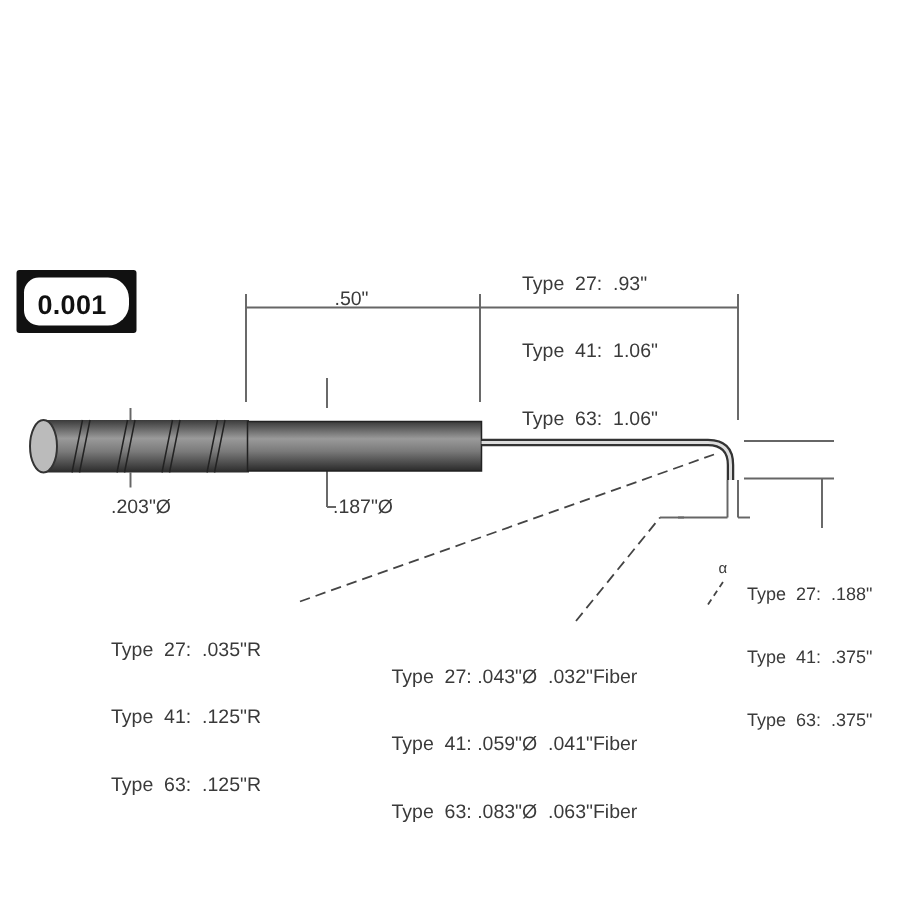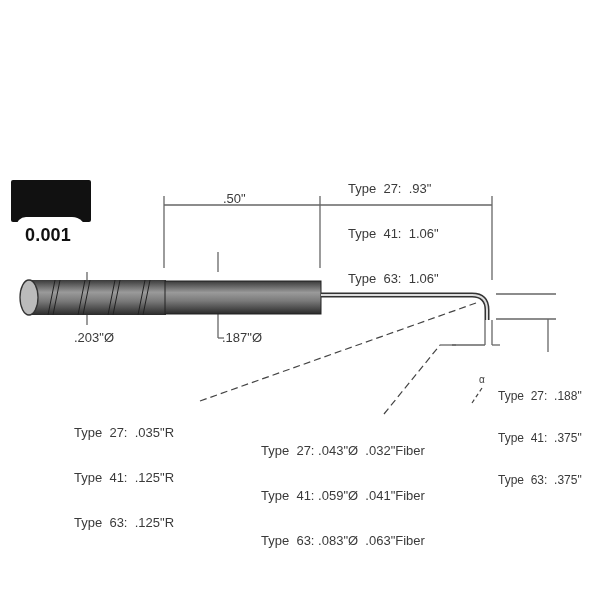--- a/index.html
+++ b/index.html
@@ -1,21 +1,21 @@
 <!DOCTYPE html>
 <html><head>
 <meta charset="utf-8">
 <style>
   html,body{margin:0;padding:0;background:#fff;}
   body{width:600px;height:600px;position:relative;overflow:hidden;font-family:"Liberation Sans",sans-serif;color:#333;}
   svg{position:absolute;left:0;top:0;}
   .lbl{position:absolute;font-size:13px;line-height:15px;color:#3a3a3a;white-space:pre;}
   .row{display:block;}
   .badge{position:absolute;left:11px;top:180px;width:80px;height:42px;background:#111;border-radius:2px;}
-  .badge-inner{position:absolute;left:5px;top:5px;width:70px;height:32px;background:#fff;border-radius:10px 14px 14px 10px;margin-top:32px;}
+  .badge-inner{position:absolute;left:5px;top:5px;width:70px;height:32px;background:#fff;border-radius:10px 14px 14px 10px;}
   .badge-text{position:absolute;left:9px;top:8px;font-size:18px;font-weight:bold;color:#111;letter-spacing:0.2px;}
 </style>
 </head>
 <body>
 
 <svg width="600" height="600">
   <defs>
     <linearGradient id="cyl" x1="0" y1="0" x2="0" y2="1">
       <stop offset="0" stop-color="#3a3a3a"></stop>
       <stop offset="0.35" stop-color="#9a9a9a"></stop>

